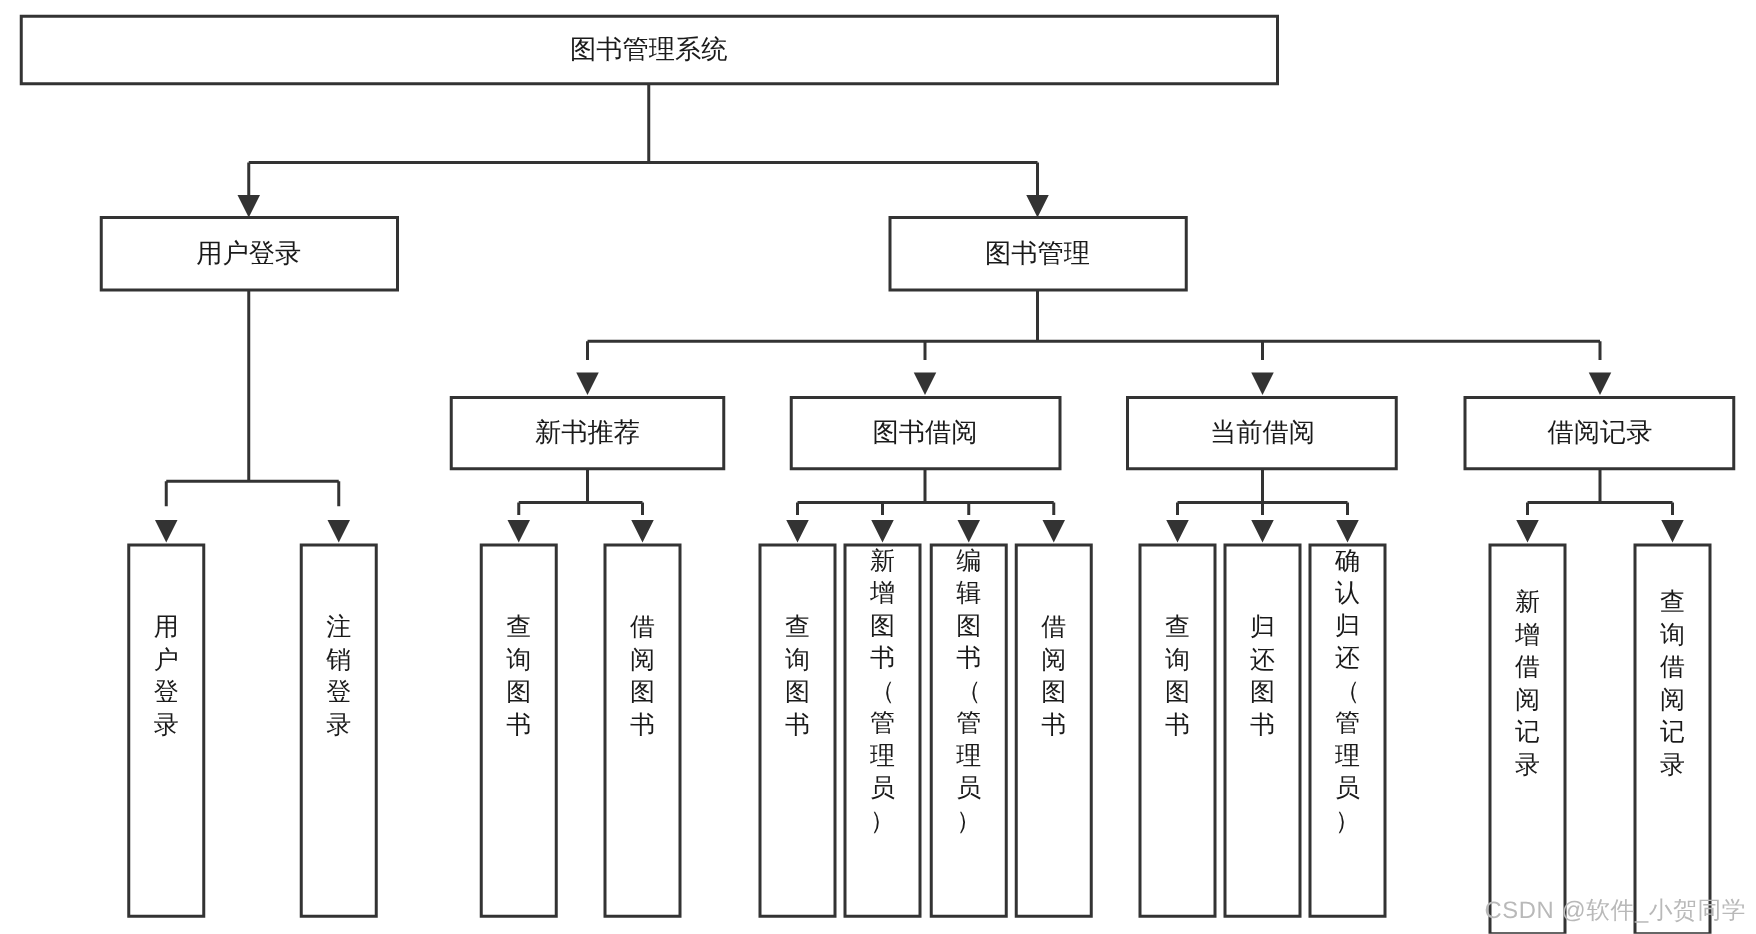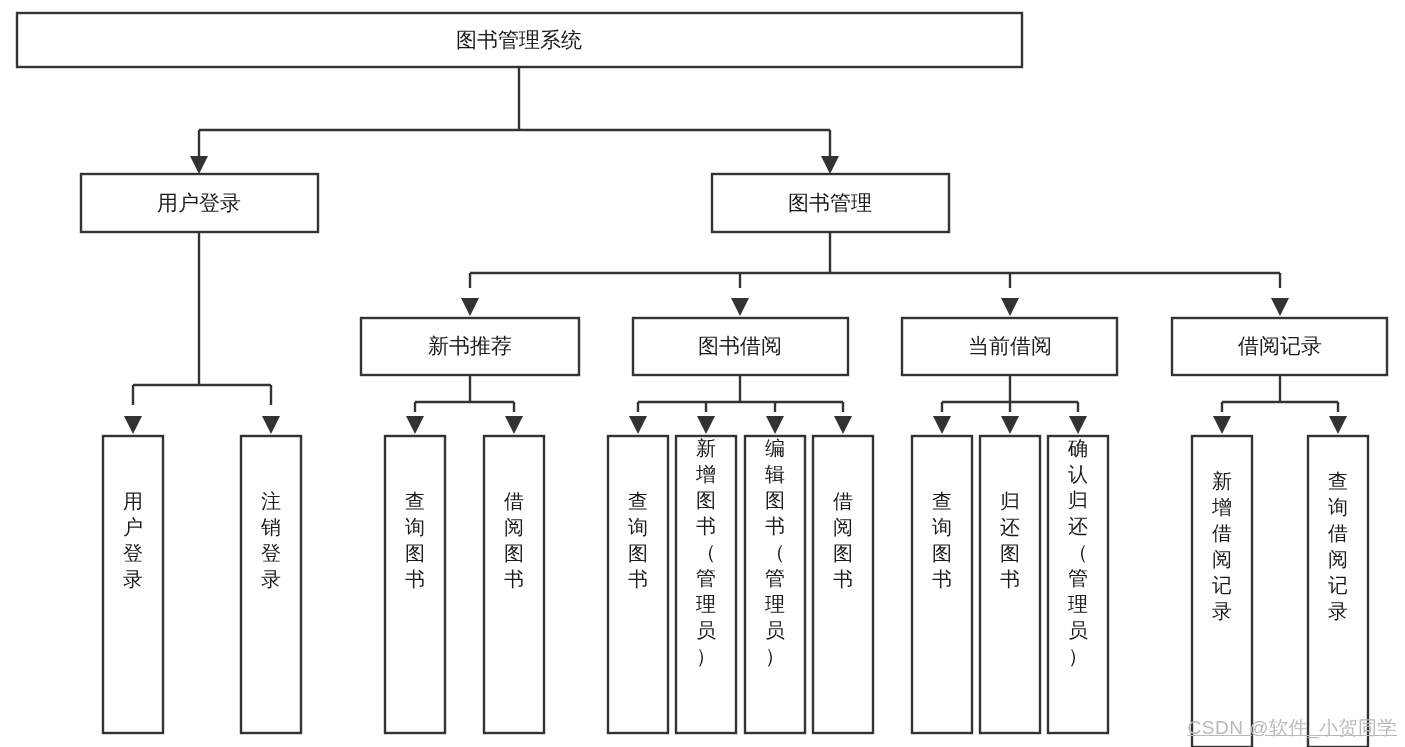--- a/index.html
+++ b/index.html
@@ -57,21 +57,20 @@
   .watermark {
     position: absolute;
     right: 8px;
     bottom: 6px;
     font-family: "Liberation Sans", "DejaVu Sans", sans-serif;
     font-size: 19px;
     color: #b9b9b9;
     letter-spacing: 0.5px;
     white-space: nowrap;
     pointer-events: none;
-    text-decoration: underline;
   }
 </style>
 </head>
 <body>
 
 <div id="diagram-root">
   <svg class="flow" viewBox="0 0 1405 747" xmlns="http://www.w3.org/2000/svg">
 
     <defs>
       <g id="arrowtip">

